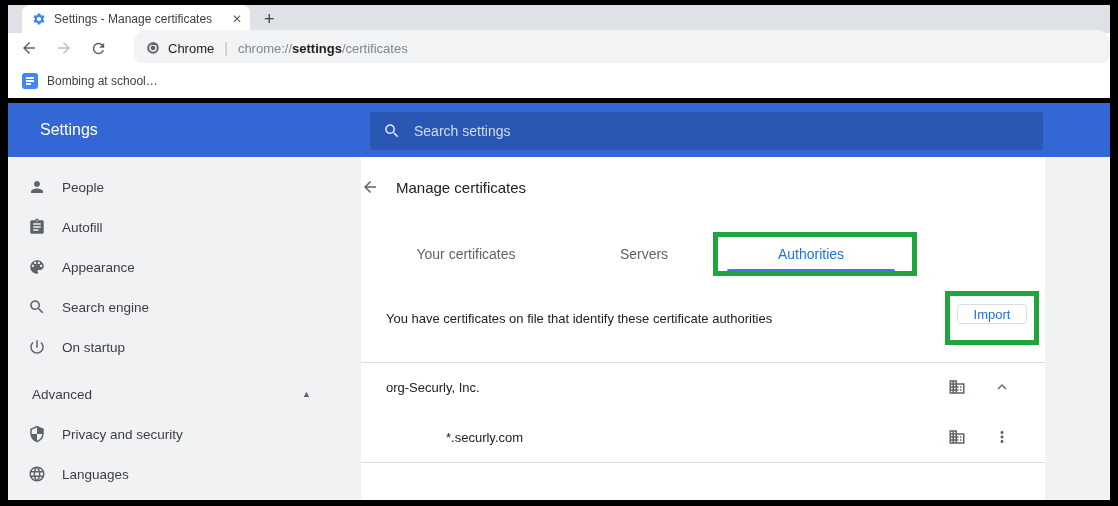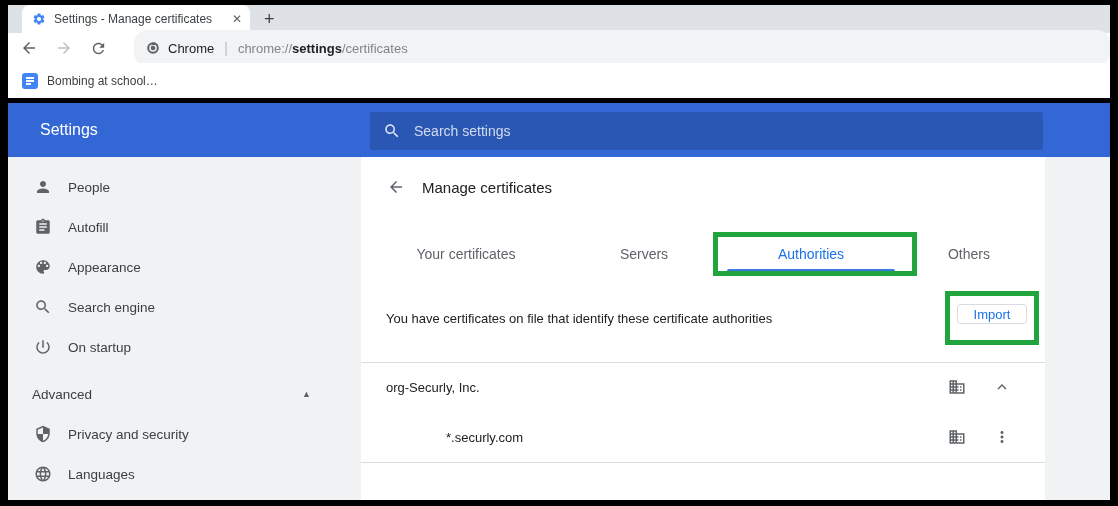--- a/index.html
+++ b/index.html
@@ -54,29 +54,29 @@
     background: transparent; border: none; outline: none; color: #fff;
     font-size: 14px; font-family: "Liberation Sans", sans-serif; width: 100%;
   }
   .search-box input::placeholder { color: rgba(255,255,255,0.78); }
 
   
   .page { top: 157px; height: 343px; background: var(--page-gray); position: absolute; }
 
   
   .sidebar { position: absolute; left: 0; top: 0; width: 353px; height: 100%; padding-top: 10px; }
-  .side-item { height: 40px; display: flex; align-items: center; padding-left: 26px; gap: 16px; cursor: default; }
+  .side-item { height: 40px; display: flex; align-items: center; padding-left: 20px; gap: 16px; cursor: default; }
   .side-item .lbl { font-size: 13.5px; font-weight: 500; color: var(--text-mid); }
   .advanced-row { margin-top: 7px; height: 40px; display: flex; align-items: center; padding-left: 24px; padding-right: 50px; }
   .advanced-row .lbl { font-size: 13.5px; font-weight: 500; color: var(--text-mid); }
   .advanced-caret { margin-left: auto; font-size: 9px; color: var(--icon-gray); }
 
   
   .card { position: absolute; left: 353px; top: 0; width: 684px; height: 343px; background: #fff; }
-  .card-title-row { position: absolute; top: 0; left: 0; right: 0; height: 60px; display: flex; align-items: center; padding-left: 26px; gap: 17px; }
+  .card-title-row { position: absolute; top: 0; left: 0; right: 0; height: 60px; display: flex; align-items: center; gap: 17px; }
   .card-title { font-size: 15px; font-weight: 500; color: var(--text-dark); }
 
   .tabs-row { position: absolute; top: 75px; left: 0; right: 0; height: 48px; }
   .ctab { position: absolute; top: 0; height: 44px; display: flex; align-items: center; justify-content: center;
           font-size: 14px; font-weight: 500; color: var(--icon-gray); cursor: default; }
   .ctab.active { color: var(--link-blue); }
   .ctab.active::after { content: ""; position: absolute; left: 0; right: 0; bottom: 3px; height: 4px;
           background: var(--tab-underline); border-radius: 2px; }
   .ctab-1 { left: 25px;  width: 160px; }
   .ctab-2 { left: 203px; width: 160px; }
@@ -255,21 +255,20 @@
             <path d="M20 11H7.83l5.59-5.59L12 4l-8 8 8 8 1.41-1.41L7.83 13H20v-2z"></path>
           </svg>
       </span>
       <span class="card-title">Manage certificates</span>
     </div>
 
     <div class="tabs-row">
       <div class="ctab ctab-1">Your certificates</div>
       <div class="ctab ctab-2">Servers</div>
       <div class="ctab ctab-3 active">Authorities</div>
-      <div class="ctab ctab-4">Others</div>
     </div>
     <div class="hl-box hl-authorities"></div>
 
     <span class="desc-text">You have certificates on file that identify these certificate authorities</span>
     <button class="import-btn">Import</button>
     <div class="hl-box hl-import"></div>
 
     <div class="sep sep-1"></div>
 
     <div class="cert-row cert-row-1">

